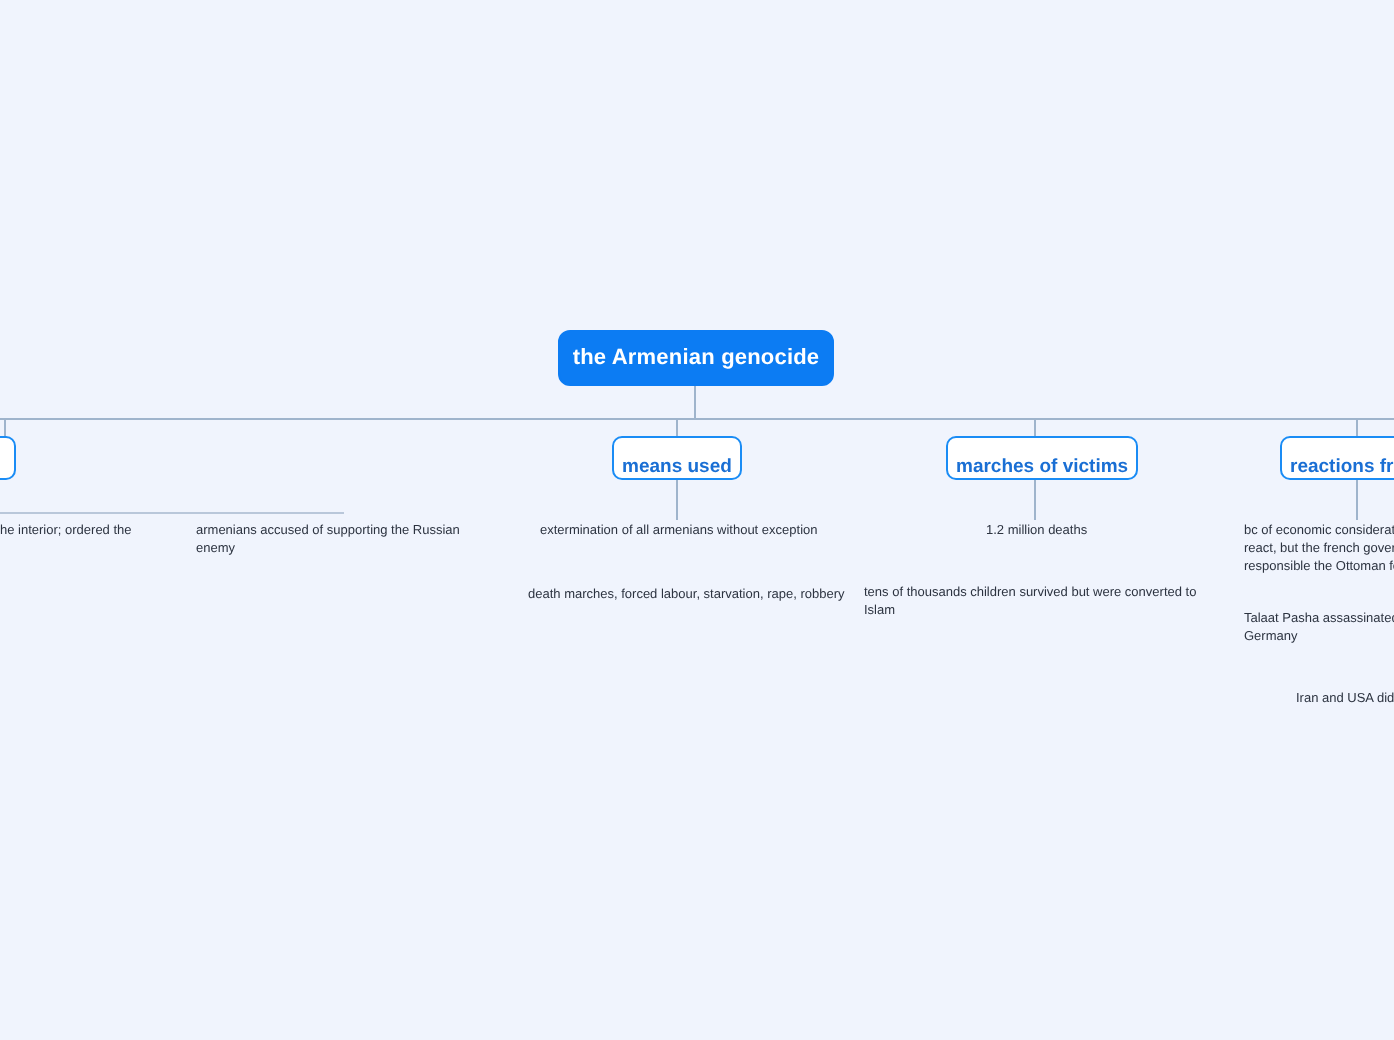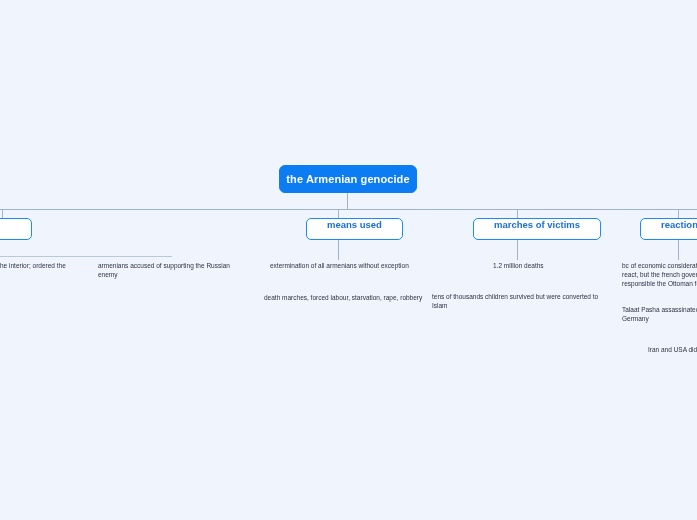--- a/index.html
+++ b/index.html
@@ -44,24 +44,24 @@
   .branch-node {
     position: absolute;
     height: 22px;
     background: #ffffff;
     border: 1.5px solid #1a8cf5;
     border-radius: 5px;
     color: #1a6fd4;
     font-size: 9.5px;
     font-weight: bold;
     display: flex;
-    align-items: flex-start;
+    align-items: flex-end;
     justify-content: center;
     box-sizing: border-box;
-    padding: 0 20px;
+    padding: 0 4px;
     white-space: nowrap;
   }
   
   .leaf-text {
     position: absolute;
     color: #2c3340;
     font-size: 6.5px;
     line-height: 1.35;
     white-space: pre-wrap;
   }

